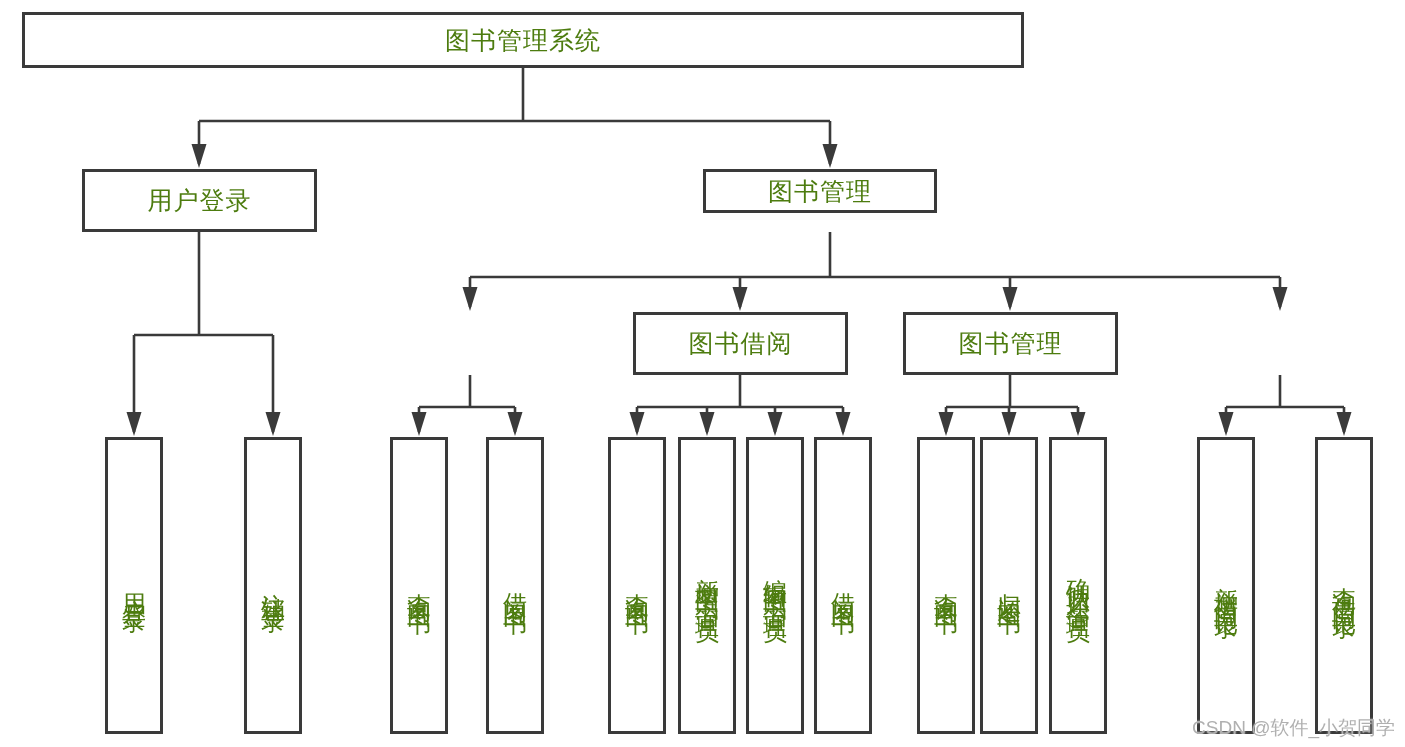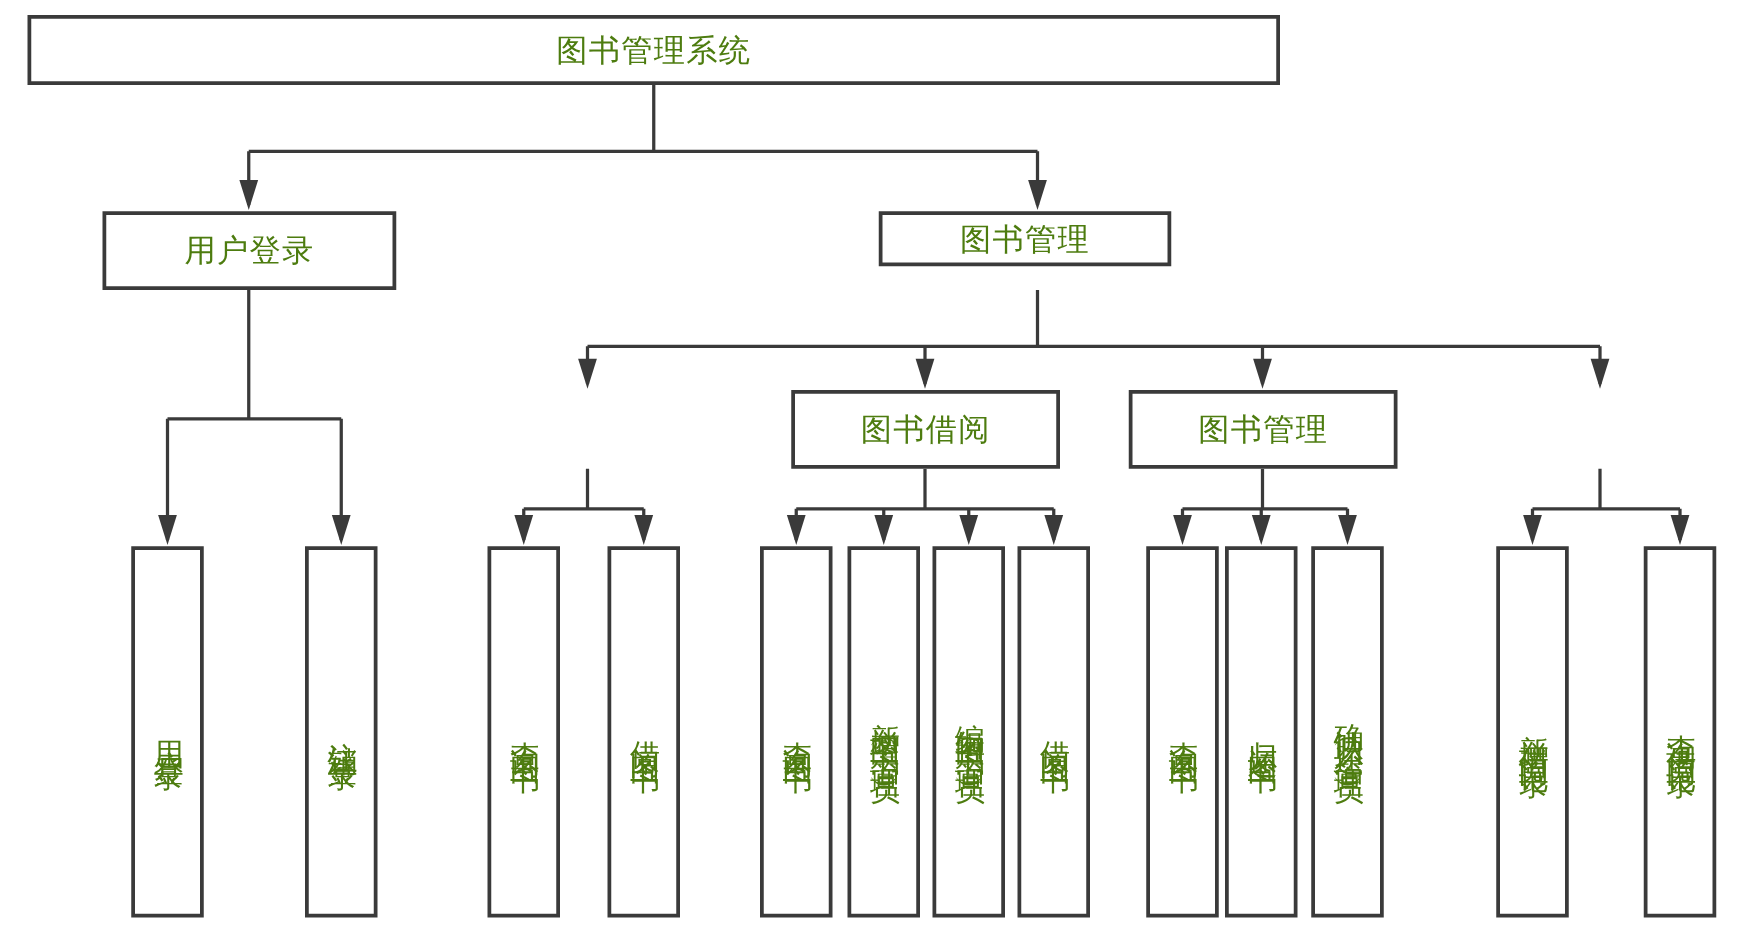--- a/index.html
+++ b/index.html
@@ -171,14 +171,15 @@
   <div class="box leaf p11">
     <span>确认归还（管理员）</span>
   </div>
   <div class="box leaf p12">
     <span>新增借阅记录</span>
   </div>
   <div class="box leaf p13">
     <span>查询借阅记录</span>
   </div>
 
+  <div id="watermark">CSDN @软件_小贺同学</div>
 
 </div>
 
 </body></html>

